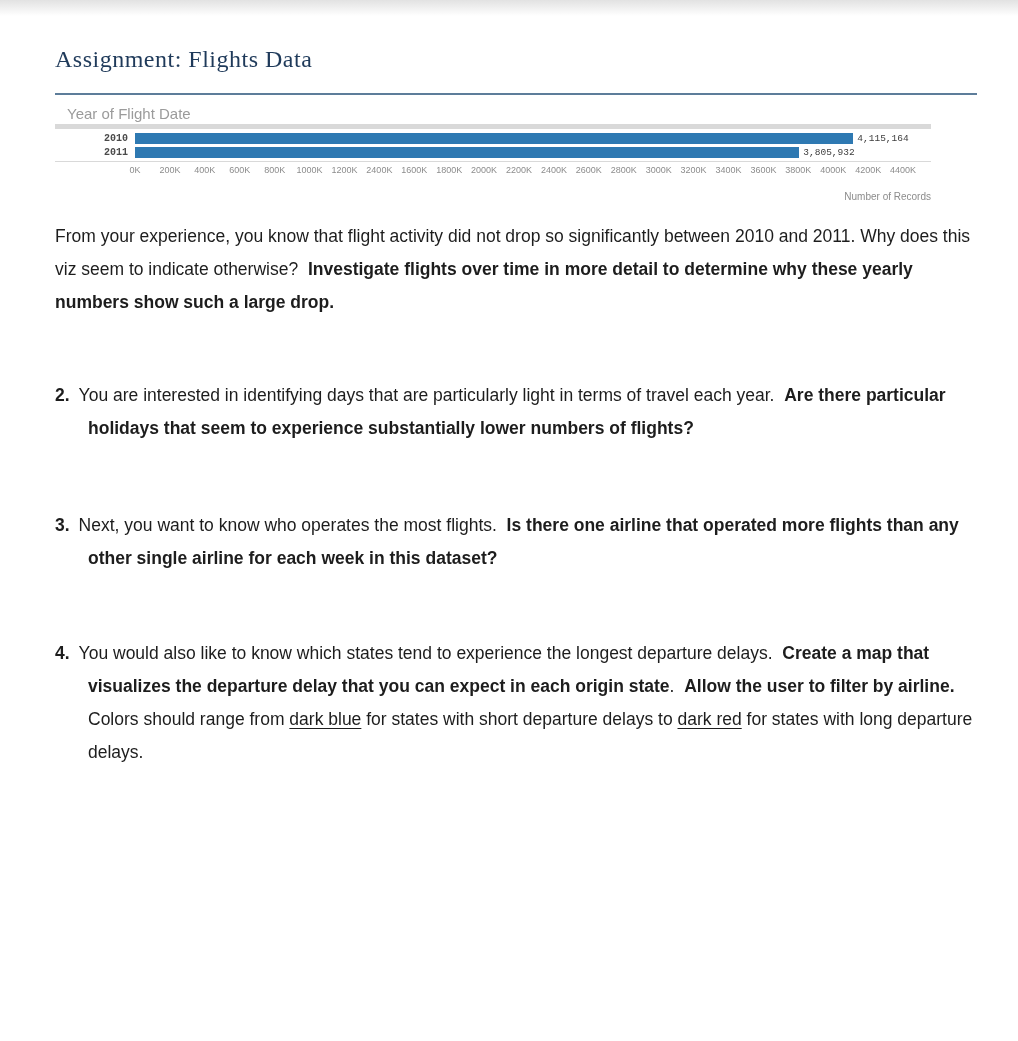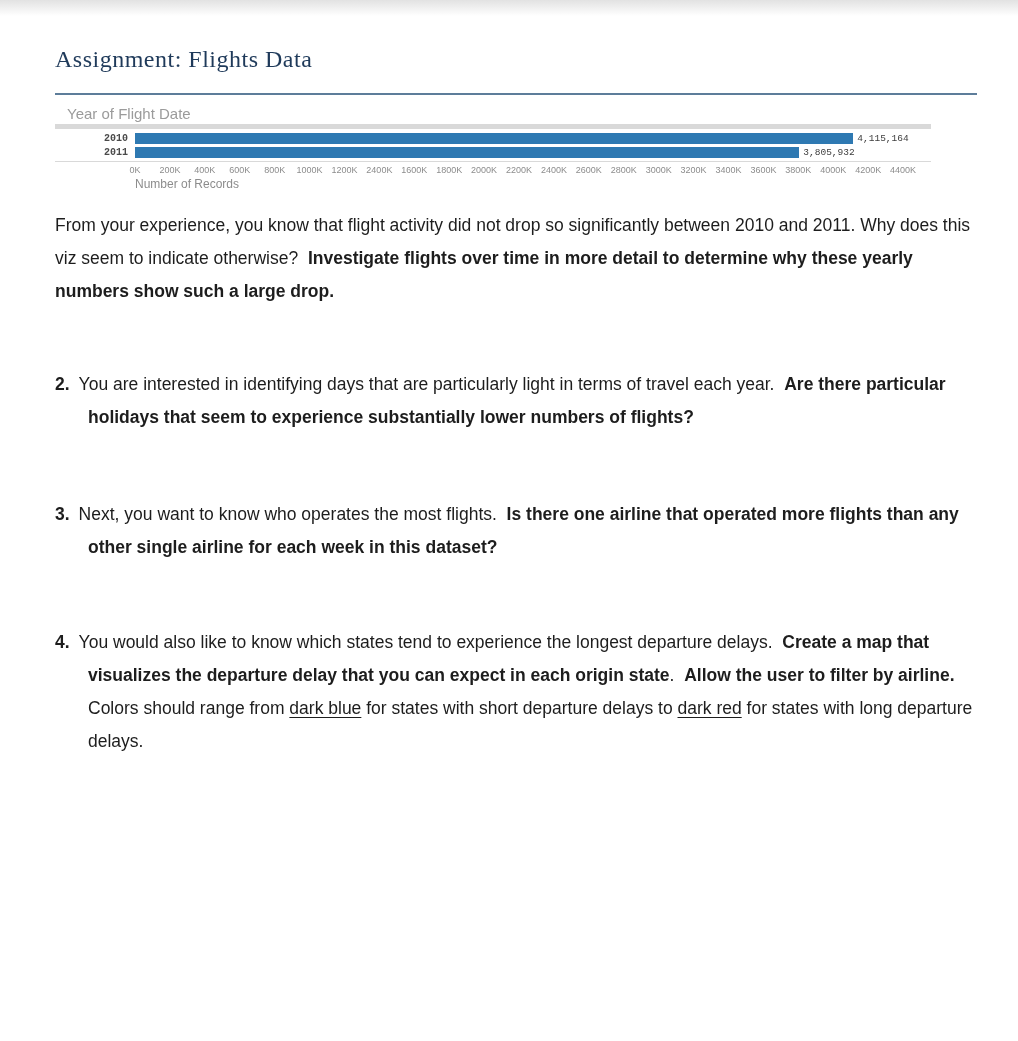--- a/index.html
+++ b/index.html
@@ -110,24 +110,24 @@
   .chart-axis {
     position: relative;
     height: 13px;
     margin-left: 80px;
     font-size: 9px;
     color: #8c8c8c;
   }
   .ctick { position: absolute; transform: translateX(-50%); top: 3px; white-space: nowrap; }
   .chart-xlabel {
     margin-left: 80px;
-    text-align: left;
-    font-size: 12px;
+    text-align: right;
+    font-size: 10px;
     color: #8c8c8c;
-    margin-top: 2px;
+    margin-top: 16px;
   }
 </style>
 </head>
 <body>
 
 <div class="top-shade"></div>
 
 <div class="page">
 
   <h1 class="doc-title">Assignment: Flights Data</h1>

